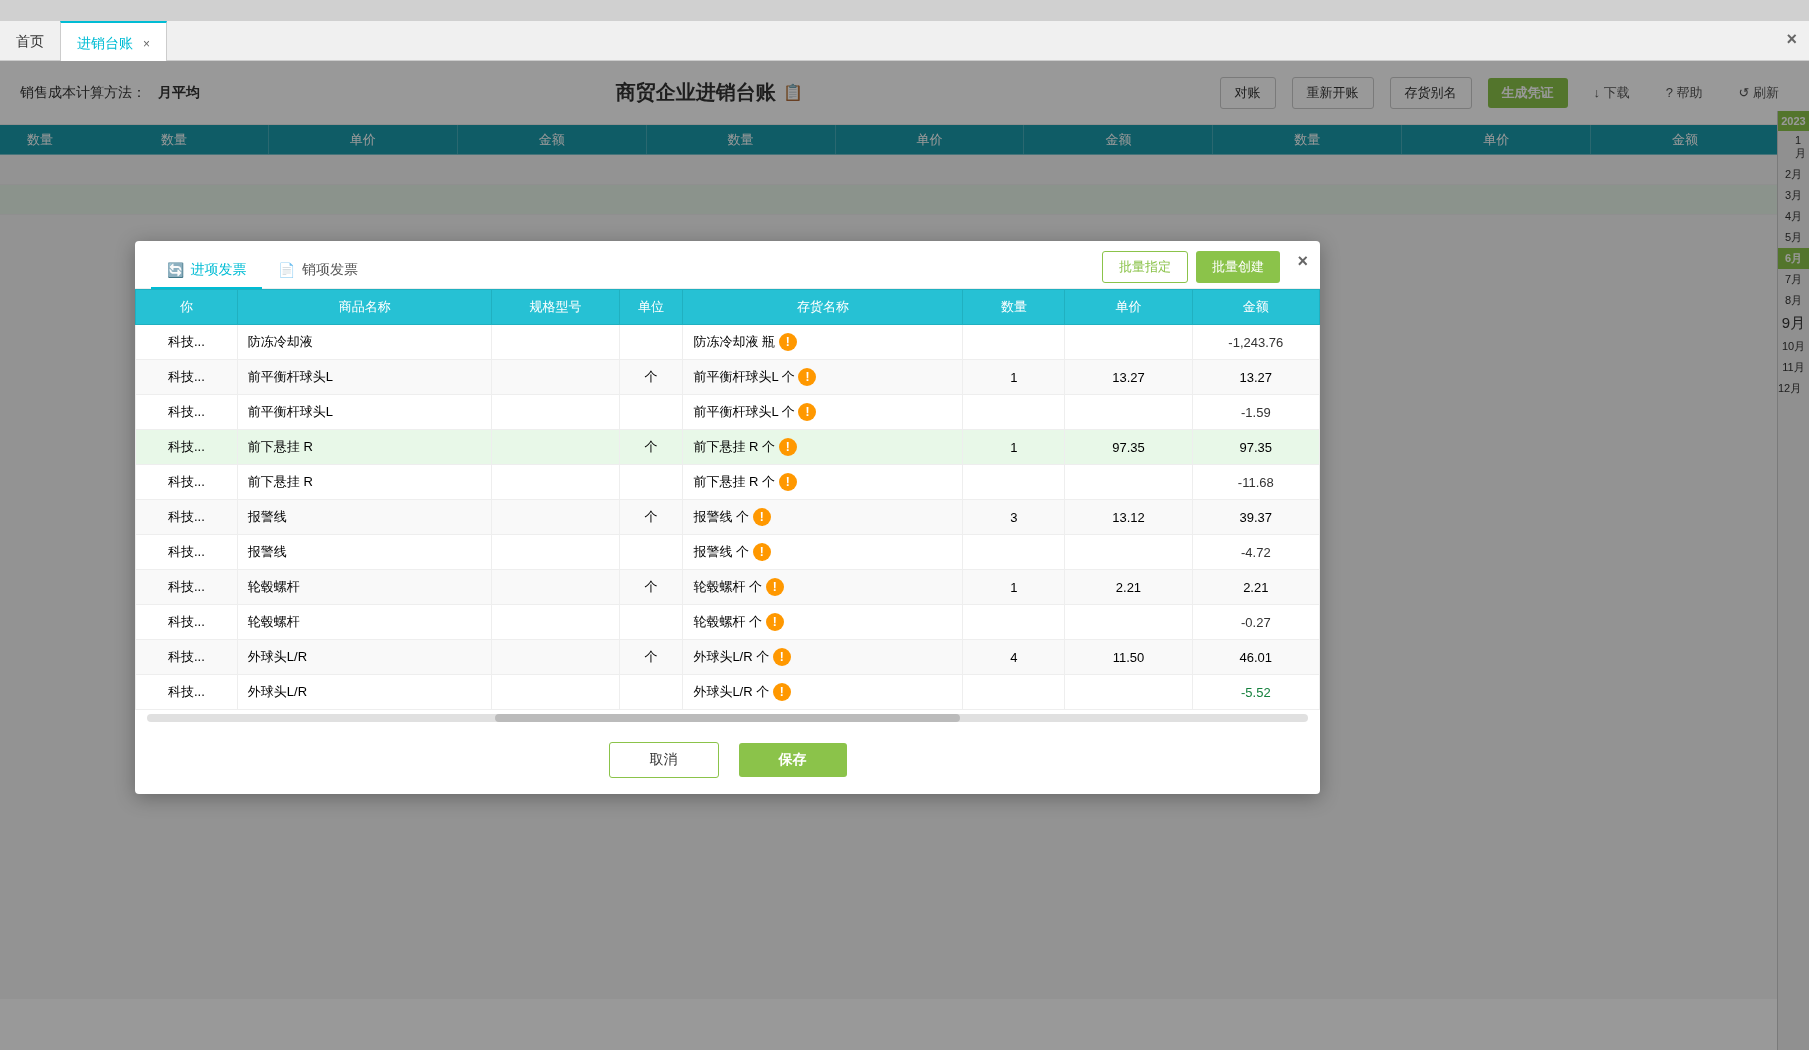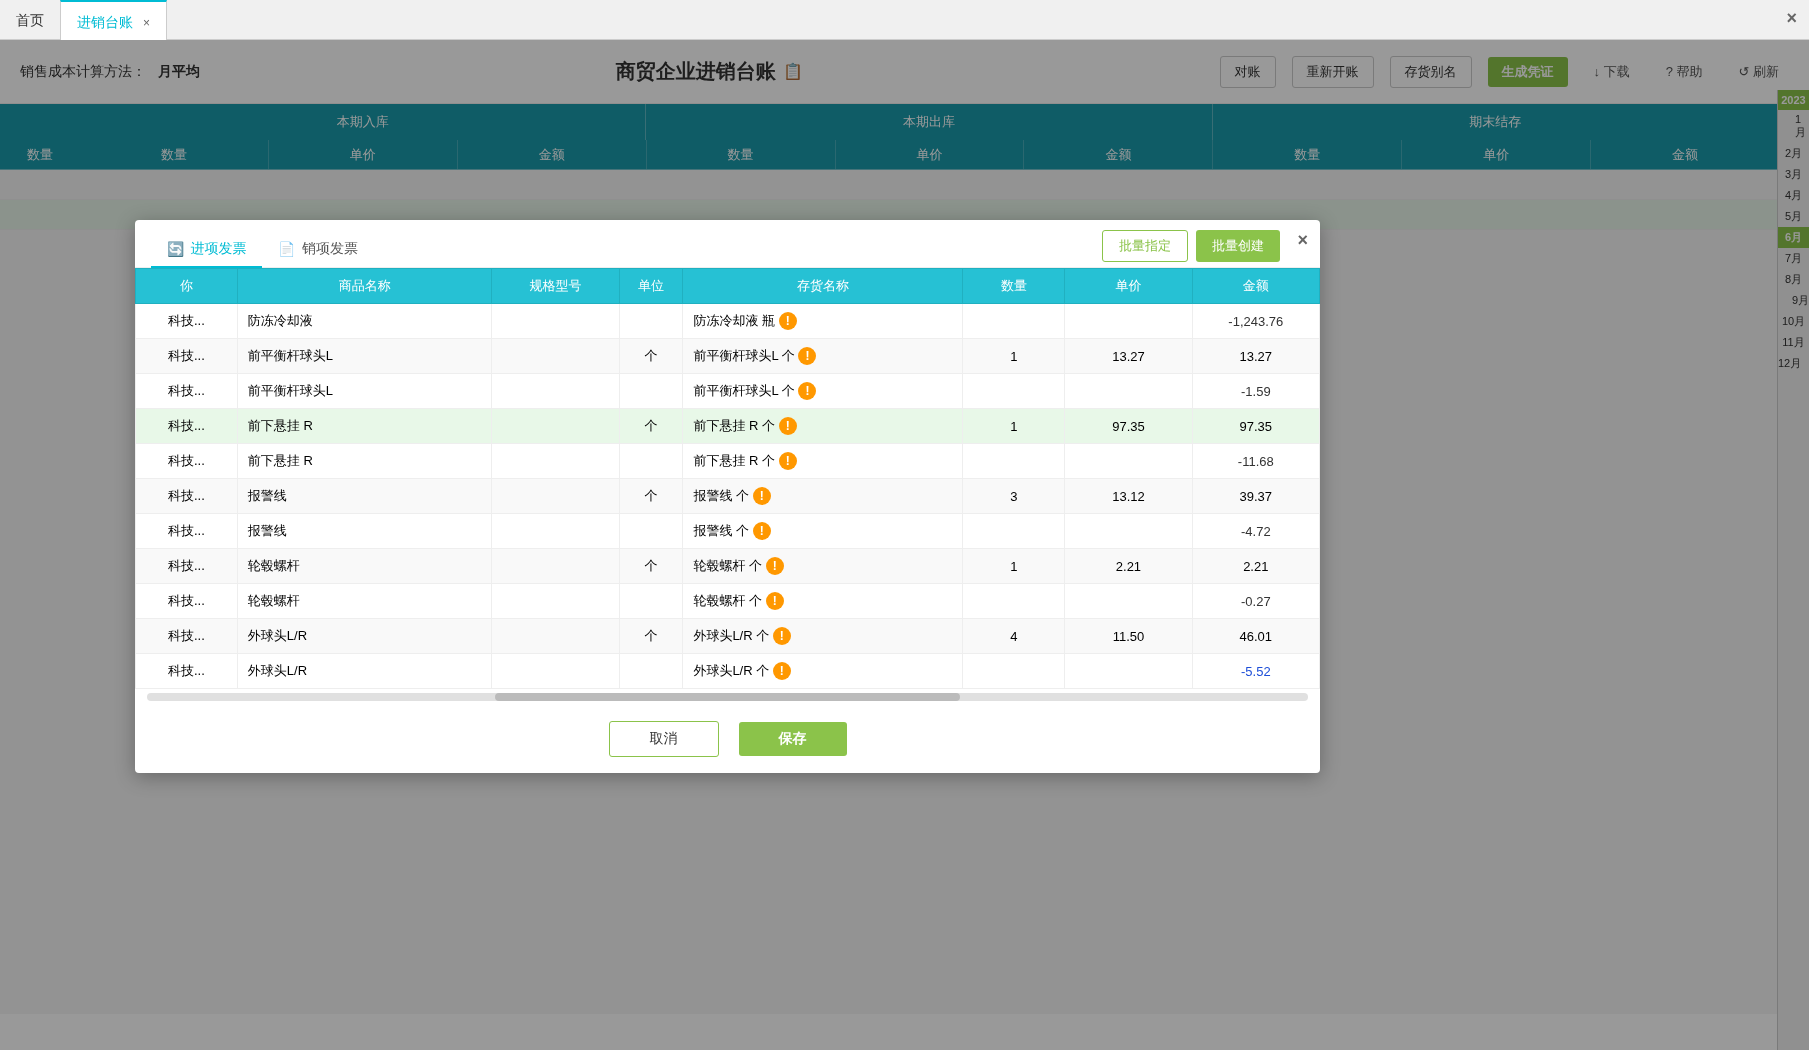--- a/index.html
+++ b/index.html
@@ -1,21 +1,21 @@
 <!DOCTYPE html>
 <html><head>
   <meta charset="utf-8">
   <style>
     * { box-sizing: border-box; margin: 0; padding: 0; font-family: 'Microsoft YaHei', 'PingFang SC', Arial, sans-serif; }
     body { background: #d0d0d0; width: 1809px; height: 1050px; overflow: hidden; position: relative; }
 
     
     .tab-bar {
       display: flex; align-items: center; background: #f0f0f0; height: 40px;
-      border-bottom: 1px solid #ccc; position: relative;
+      border-bottom: 1px solid #ccc; position: relative; margin-top: 21px;
     }
     .tab-item {
       padding: 0 16px; height: 40px; line-height: 40px; font-size: 14px;
       cursor: pointer; color: #333;
     }
     .tab-item.active {
       background: #fff; color: #00bcd4; border-top: 2px solid #00bcd4;
       border-left: 1px solid #ccc; border-right: 1px solid #ccc;
     }
     .tab-close {
@@ -186,33 +186,20 @@
       <button class="btn-outline">对账</button>
       <button class="btn-outline">重新开账</button>
       <button class="btn-outline">存货别名</button>
       <button class="btn-green">生成凭证</button>
       <button class="btn-icon">↓ 下载</button>
       <button class="btn-icon">? 帮助</button>
       <button class="btn-icon">↺ 刷新</button>
     </div>
   </div>
 
-  <div style="background:#1a9aaa; display:flex; height:36px; align-items:center;">
-    <div style="width:80px; flex-shrink:0;"></div>
-    <div class="col-band-group" style="flex:3; border-right:1px solid rgba(255,255,255,0.3);">
-      <span style="color:#fff; font-size:13px;">本期入库</span>
-    </div>
-    <div class="col-band-group" style="flex:3; border-right:1px solid rgba(255,255,255,0.3);">
-      <span style="color:#fff; font-size:13px;">本期出库</span>
-    </div>
-    <div class="col-band-group" style="flex:3;">
-      <span style="color:#fff; font-size:13px;">期末结存</span>
-    </div>
-    <div style="width:30px; flex-shrink:0;"></div>
-  </div>
   <div style="background:#1a9aaa; display:flex; height:30px; align-items:center; border-bottom:1px solid rgba(255,255,255,0.4);">
     <div style="width:80px; flex-shrink:0; text-align:center; color:#fff; font-size:13px;">
       <span>数量</span>
     </div>
     <div class="col-sub-cell" style="flex:1; color:#fff; font-size:13px;">数量</div>
     <div class="col-sub-cell" style="flex:1; color:#fff; font-size:13px;">单价</div>
     <div class="col-sub-cell" style="flex:1; color:#fff; font-size:13px;">金额</div>
     <div class="col-sub-cell" style="flex:1; color:#fff; font-size:13px;">数量</div>
     <div class="col-sub-cell" style="flex:1; color:#fff; font-size:13px;">单价</div>
     <div class="col-sub-cell" style="flex:1; color:#fff; font-size:13px;">金额</div>
@@ -233,21 +220,21 @@
       <span>2023</span>
     </div>
     <div style="font-size:11px; text-align:center; padding:3px 17px; cursor:pointer; color:#333;">1月</div>
     <div style="font-size:11px; text-align:center; padding:3px 0; cursor:pointer; color:#333;">2月</div>
     <div style="font-size:11px; text-align:center; padding:3px 0; cursor:pointer; color:#333;">3月</div>
     <div style="font-size:11px; text-align:center; padding:3px 0; cursor:pointer; color:#333;">4月</div>
     <div style="font-size:11px; text-align:center; padding:3px 0; cursor:pointer; color:#333;">5月</div>
     <div style="font-size:11px; text-align:center; padding:3px 0; cursor:pointer; background:#8bc34a; color:#fff; font-weight:bold;">6月</div>
     <div style="font-size:11px; text-align:center; padding:3px 0; cursor:pointer; color:#333;">7月</div>
     <div style="font-size:11px; text-align:center; padding:3px 0; cursor:pointer; color:#333;">8月</div>
-    <div style="font-size:11px; text-align:right; padding:3px 0; cursor:pointer; color:#333;">9月</div>
+    <div style="font-size:15px; text-align:center; padding:3px 0; cursor:pointer; color:#333;">9月</div>
     <div style="font-size:11px; text-align:center; padding:3px 0; cursor:pointer; color:#333;">10月</div>
     <div style="font-size:11px; text-align:center; padding:3px 0; cursor:pointer; color:#333;">11月</div>
     <div style="font-size:11px; text-align:left; padding:3px 0; cursor:pointer; color:#333;">12月</div>
   </div>
 
   <div class="overlay"></div>
 
   <div class="modal">
 
     <div class="modal-header">
@@ -382,21 +369,21 @@
               <td>46.01</td>
             </tr>
             <tr>
               <td>科技...</td>
               <td>外球头L/R</td>
               <td></td>
               <td></td>
               <td style="text-align: left;">外球头L/R 个 <span class="warn-icon">!</span></td>
               <td></td>
               <td></td>
-              <td style="color: #1d4ed8; text-align: center;">-5.52</td>
+              <td style="color: #15803d; text-align: center;">-5.52</td>
             </tr>
           </tbody>
       </table>
     </div>
 
     <div class="modal-scrollbar">
       <div class="modal-scrollbar-thumb"></div>
     </div>
 
     <div class="modal-footer">

